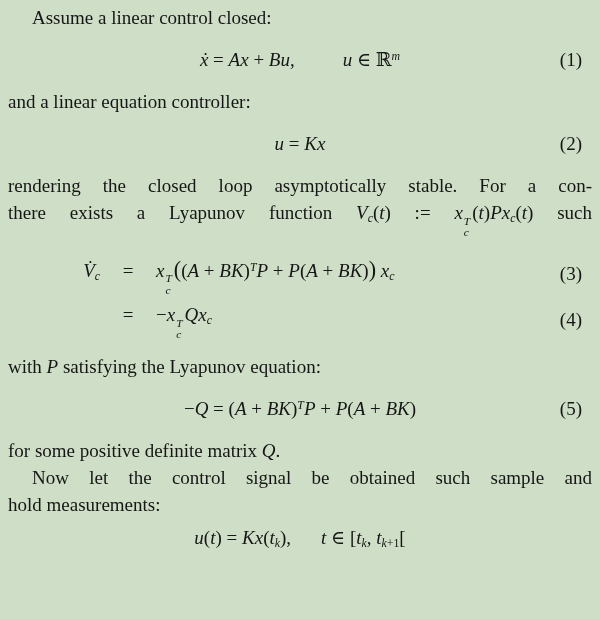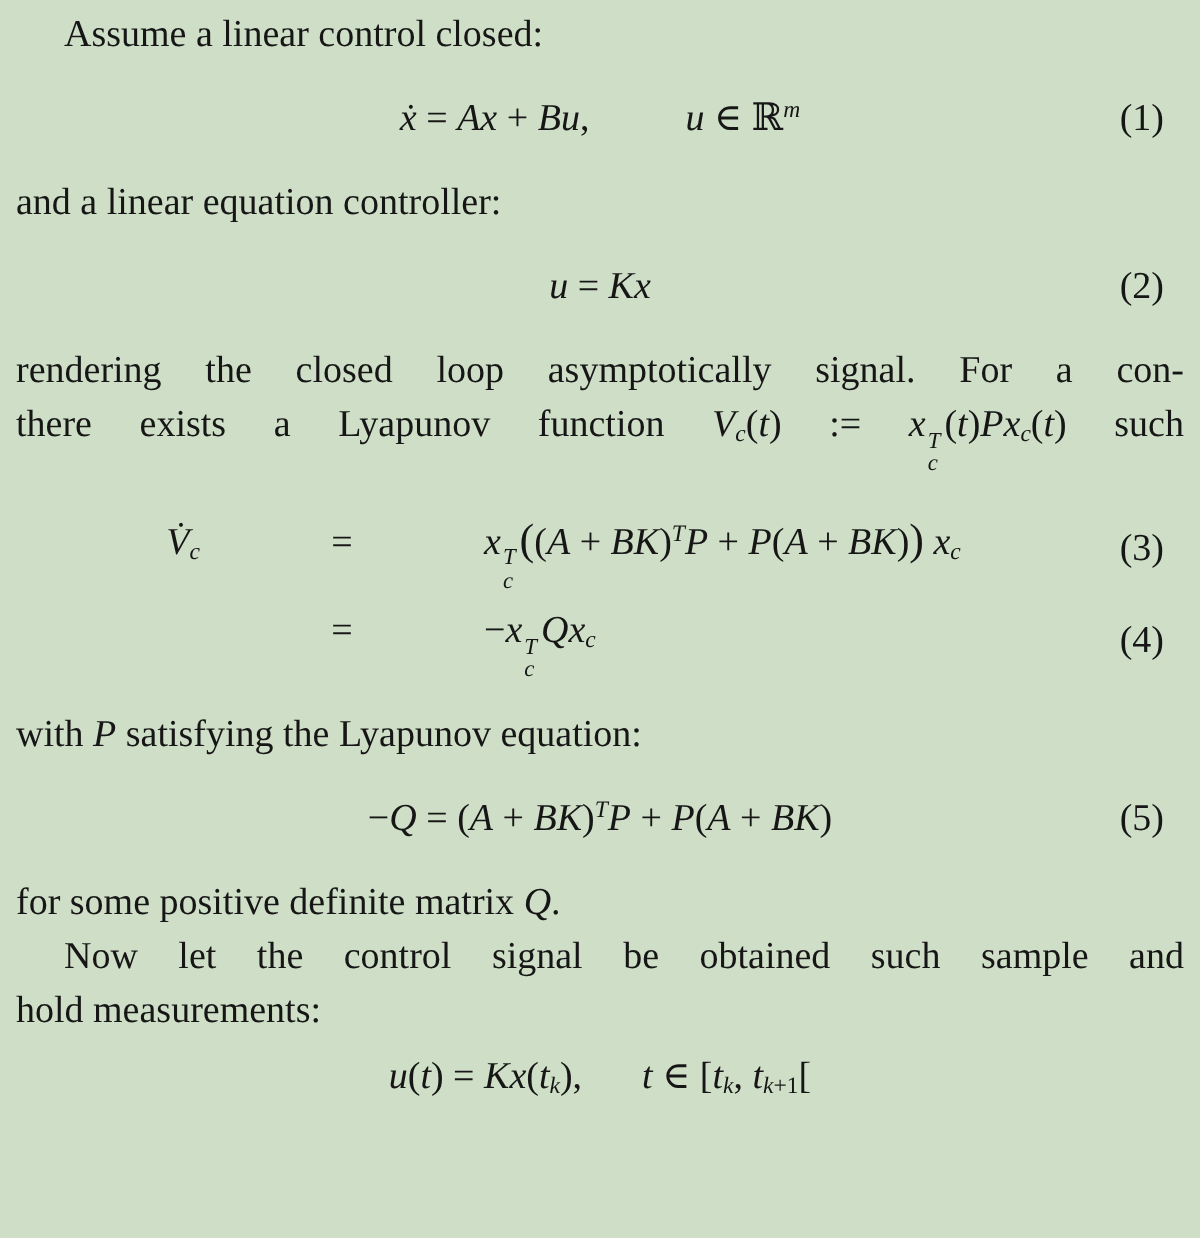--- a/index.html
+++ b/index.html
@@ -27,21 +27,21 @@
   .eq{position:relative;text-align:center;line-height:32px;margin:13px 0 12px;}
   .eqbody{display:inline-flex;align-items:flex-end;}
   .eqbody .seg + .seg{margin-left:48px;}
   .eqbody2 .seg + .seg{margin-left:30px;}
   .eqnum{position:absolute;right:10px;top:50%;transform:translateY(-50%);}
   
   .eqalign{margin:14px 0 12px;}
   .arow{
     position:relative;display:grid;
     grid-template-columns:32px 56px 1fr;
-    padding-left:60px;line-height:34px;align-items:baseline;gap:43px;
+    padding-left:60px;line-height:34px;align-items:baseline;
   }
   .arow + .arow{margin-top:4px;line-height:30px;}
   .alhs{text-align:right;}
   .arel{text-align:center;}
   .arhs{text-align:left;white-space:nowrap;}
   .para{margin:0;}
 </style>
 </head>
 <body style="background: rgb(207, 222, 198); color: rgb(22, 22, 22);">
 
@@ -62,21 +62,21 @@
 </div>
 
 <div class="eq">
   <span class="eqbody">
     <span class="seg"><i>u</i> = <i>Kx</i></span>
   </span>
   <span class="eqnum">(2)</span>
 </div>
 
 <div class="para">
-  <div class="jline">rendering the closed loop asymptotically signal. For a con-</div>
+  <div class="jline">rendering the closed loop asymptotically stable. For a con-</div>
   <div class="jline">there exists a Lyapunov function <i>V</i><sub><i>c</i></sub>(<i>t</i>) := <i>x</i><span class="ss">
         <i>T</i>
         <i>c</i>
       </span>(<i>t</i>)<i>Px</i><sub><i>c</i></sub>(<i>t</i>) such</div>
 </div>
 
 <div class="eqalign">
   <div class="arow">
     <span class="alhs"><i>V̇</i><sub><i>c</i></sub></span>
     <span class="arel">=</span>

